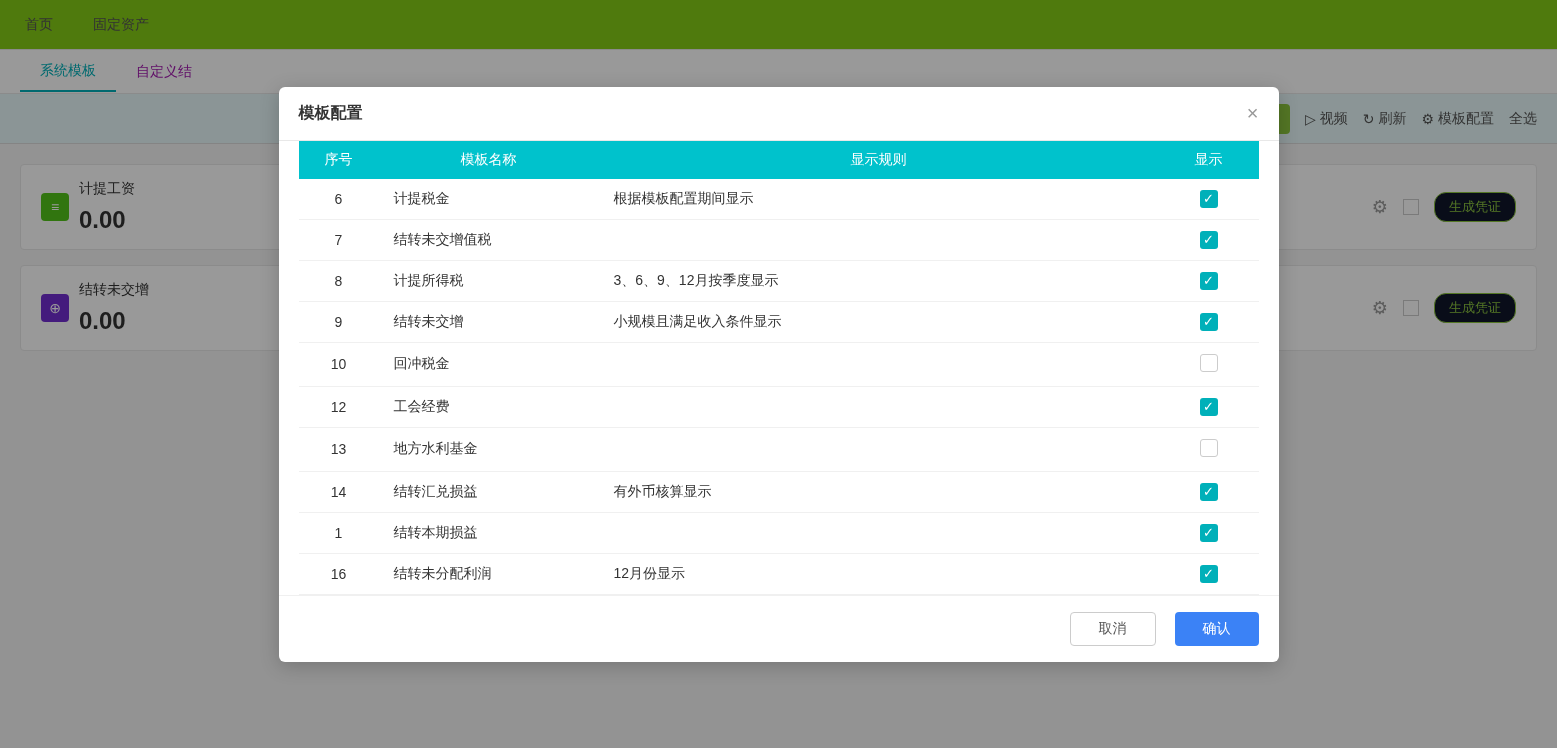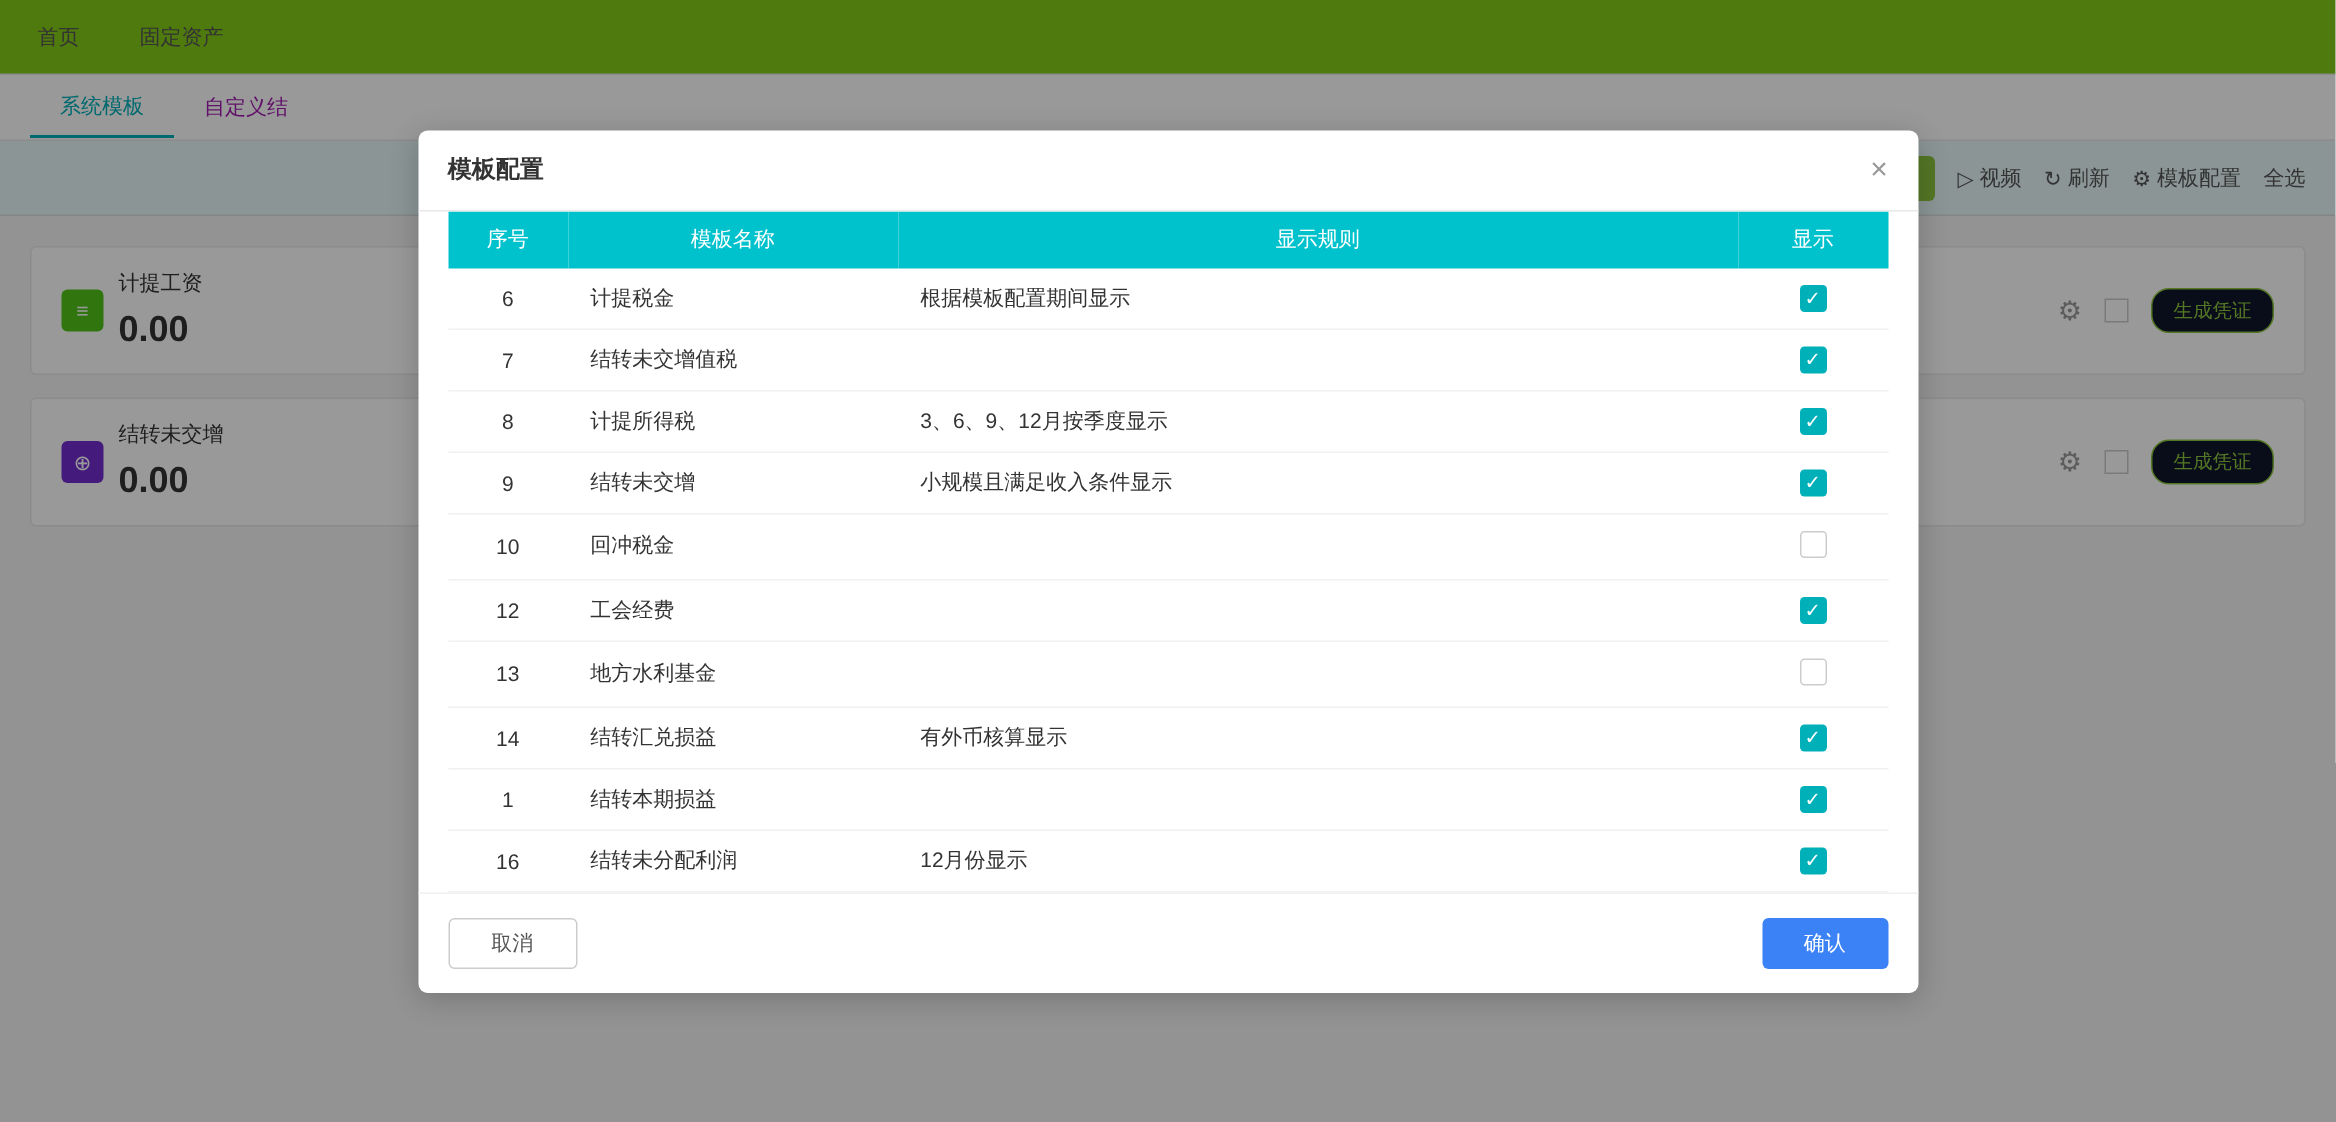--- a/index.html
+++ b/index.html
@@ -255,22 +255,22 @@
 
     
     .modal-table::-webkit-scrollbar { width: 6px; }
     .modal-table::-webkit-scrollbar-track { background: #f1f1f1; }
     .modal-table::-webkit-scrollbar-thumb { background: #ccc; border-radius: 3px; }
 
     
     .modal-footer {
       padding: 16px 20px;
       display: flex;
-      justify-content: space-between;
-      gap: 7px;
+      justify-content: flex-end;
+      gap: 19px;
       border-top: 1px solid #f0f0f0;
     }
     .btn-cancel {
       padding: 7px 28px;
       border: 1px solid #ccc;
       background: #fff;
       border-radius: 4px;
       cursor: pointer;
       font-size: 14px;
       color: #555;

